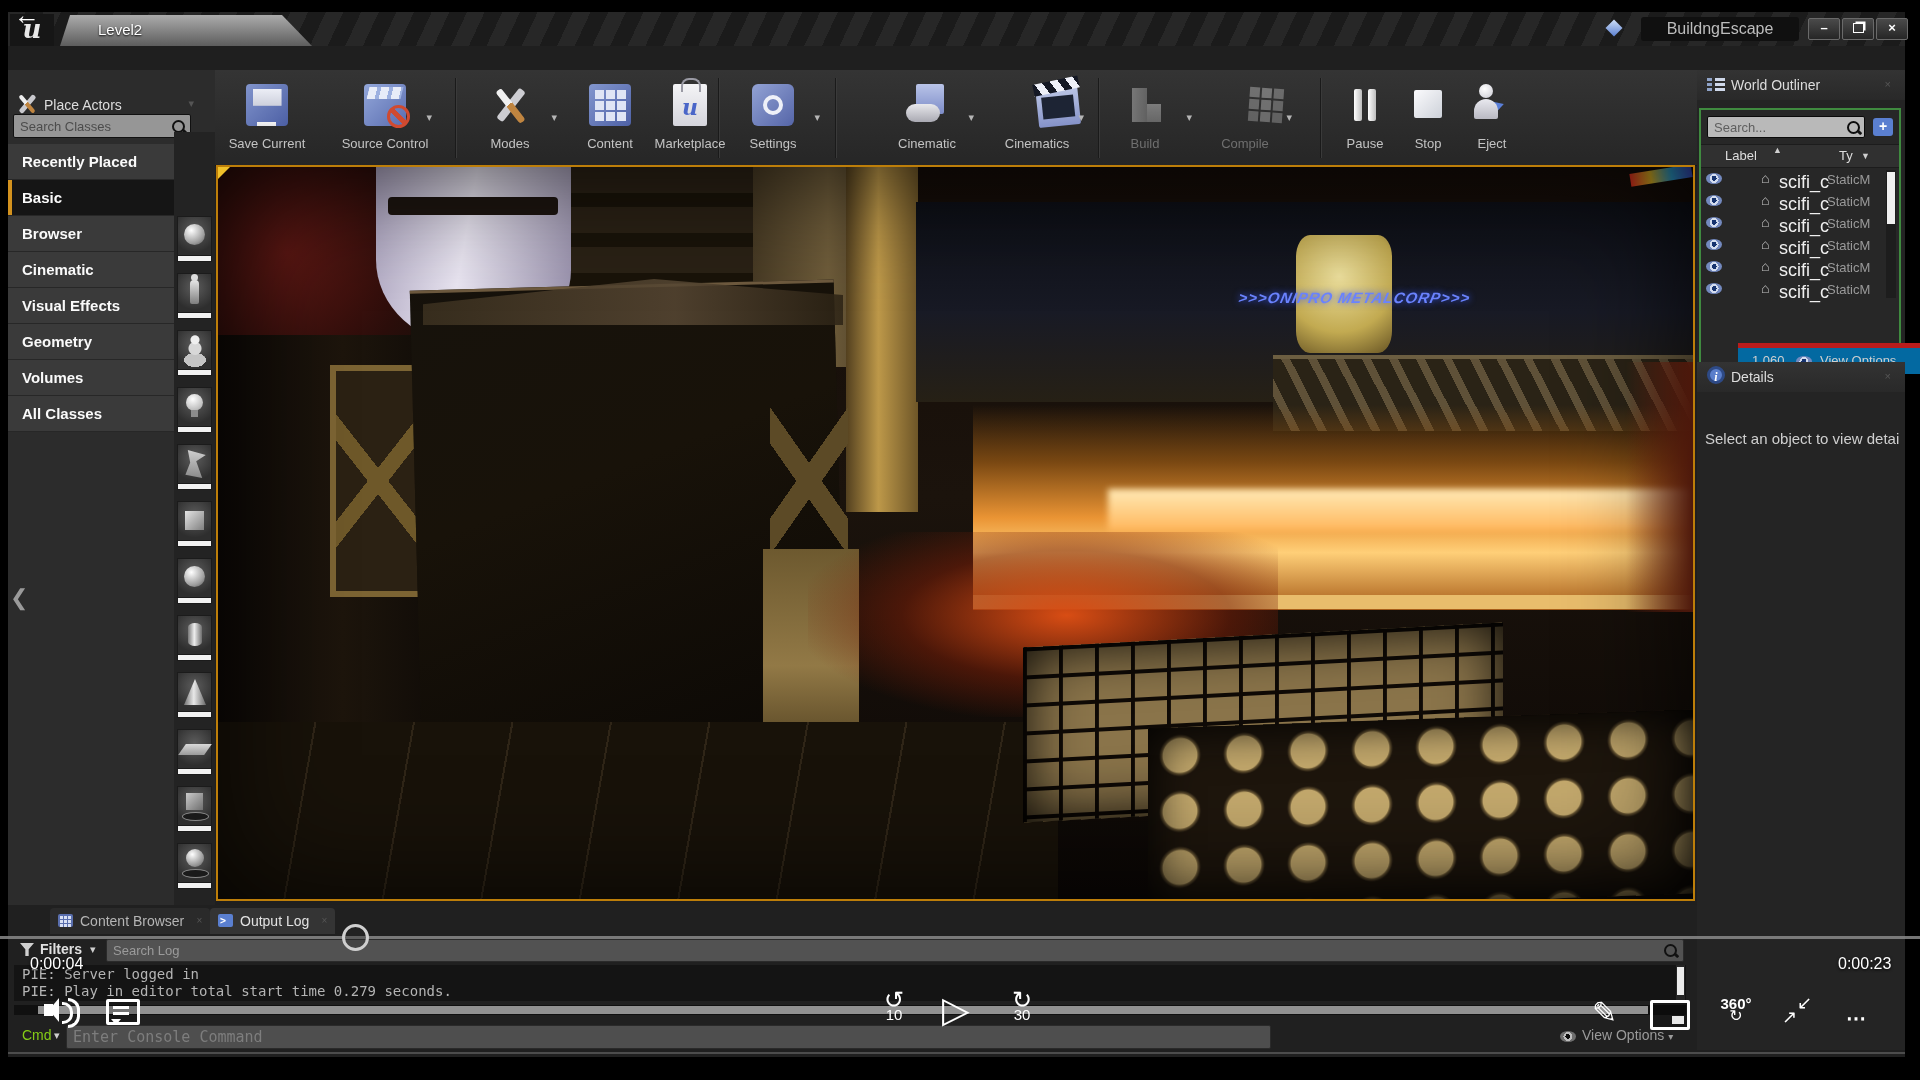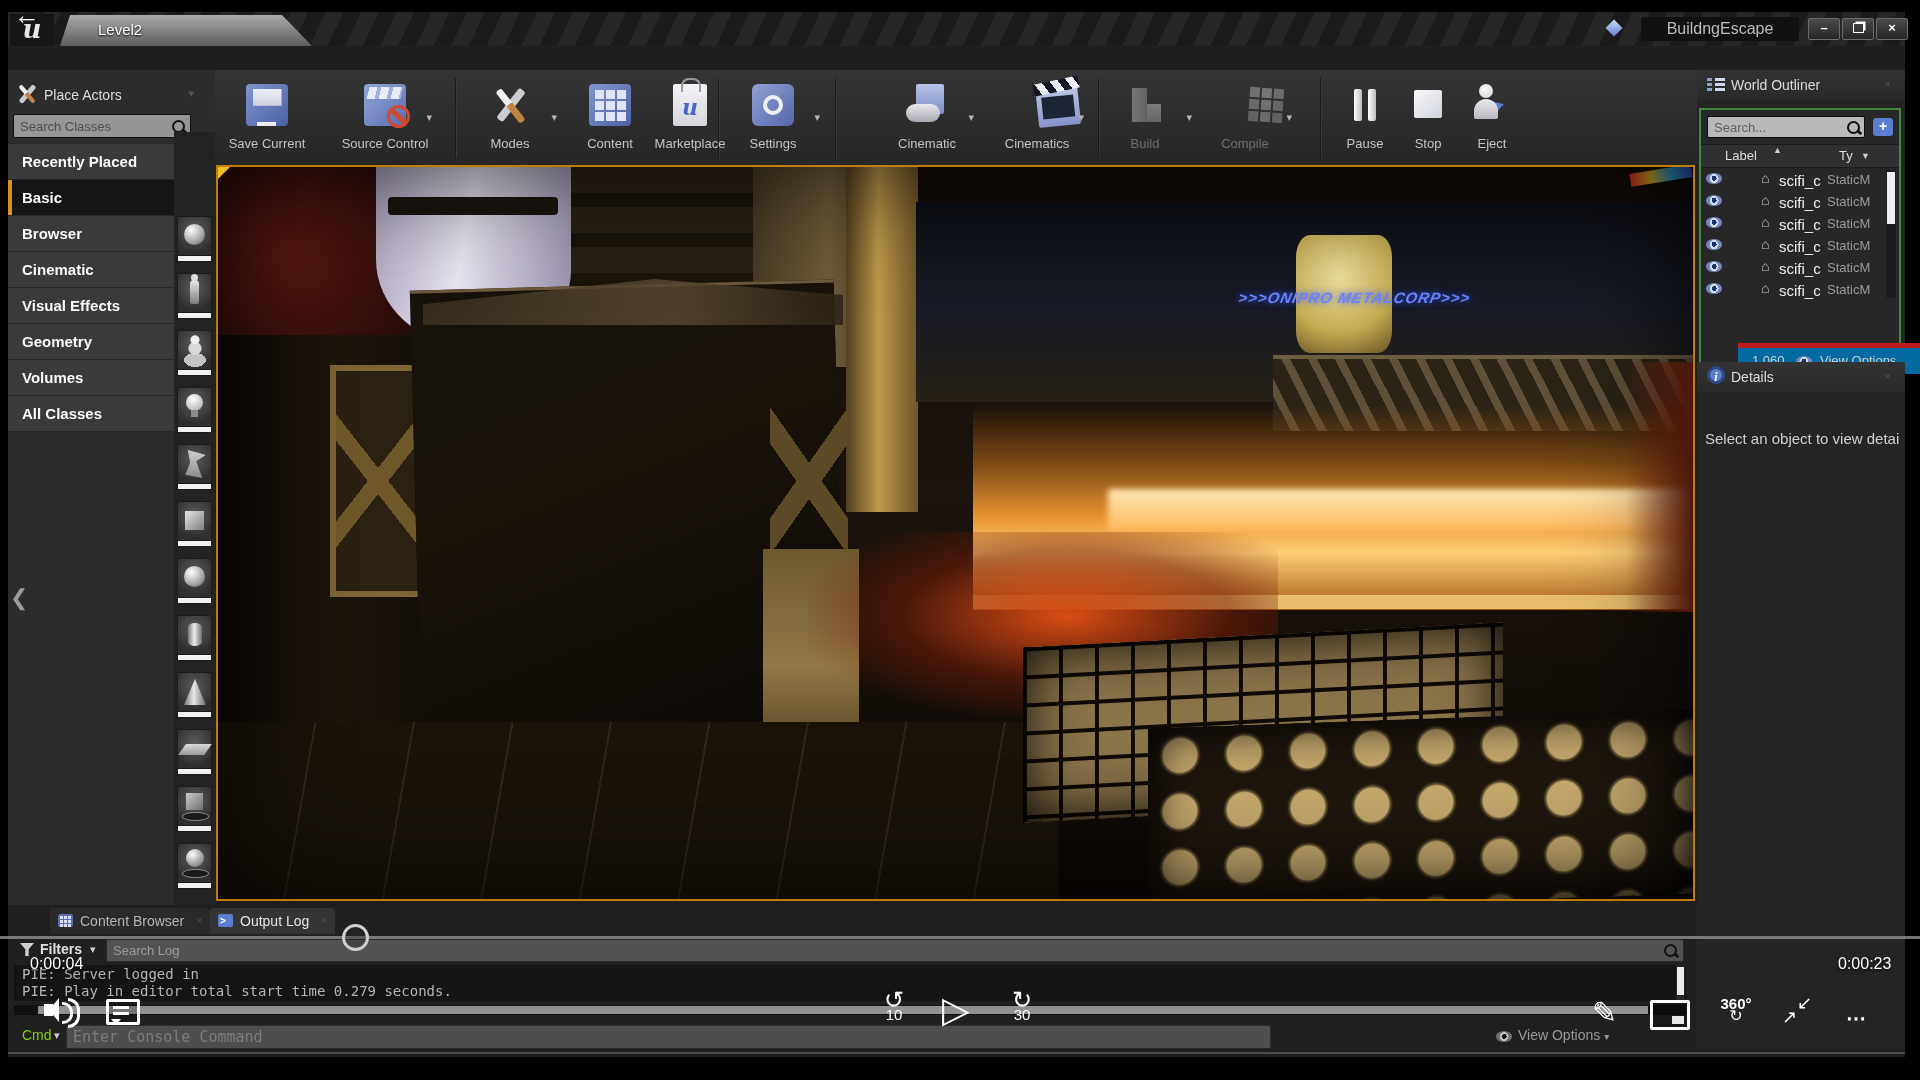--- a/index.html
+++ b/index.html
@@ -26,21 +26,21 @@
     border:1px solid #6a6a6a;border-radius:2px;color:#fff;font-weight:bold;font-size:13px;
     text-align:center;line-height:18px;}
   #btn-min{left:1800px;} #btn-max{left:1834px;} #btn-close{left:1868px;}
   #btn-max .sq{display:inline-block;width:9px;height:8px;border:1.5px solid #fff;margin-top:4px;
     box-shadow:2px -2px 0 -0.5px #fff;}
   
   #menubar{position:absolute;left:0;top:34px;width:100%;height:24px;background:#191919;}
   .menu-item{position:absolute;top:0;height:24px;line-height:24px;color:#d6d6d6;font-size:14px;}
   
   #leftpanel{position:absolute;left:0;top:58px;width:207px;height:835px;background:#2c2c2c;}
-  #pa-header{position:absolute;left:0;top:14px;width:100%;height:24px;color:#dcdcdc;font-size:14px;padding-left:13px;}
+  #pa-header{position:absolute;left:0;top:24px;width:100%;height:24px;color:#dcdcdc;font-size:14px;padding-left:13px;}
   #pa-header .txt{position:absolute;left:36px;top:3px;}
   #pa-header .dim{position:absolute;right:34px;top:3px;color:#555;font-size:11px;}
   .tools-icon{position:absolute;left:8px;top:0;width:22px;height:22px;}
   .tools-icon::before{content:"";position:absolute;left:9px;top:-1px;width:5px;height:22px;
     background:#c9c9ce;transform:rotate(40deg);border-radius:2px;}
   .tools-icon::after{content:"";position:absolute;left:9px;top:-1px;width:4px;height:22px;
     background:linear-gradient(#eee 0 45%,#c08540 45%);transform:rotate(-40deg);border-radius:2px;}
   .searchbox{position:absolute;border-radius:2px;box-sizing:border-box;}
   .searchbox input{width:100%;height:100%;background:transparent;border:0;outline:none;
     font-size:13px;padding:0 6px;box-sizing:border-box;font-family:"Liberation Sans",sans-serif;}
@@ -189,21 +189,21 @@
     border-top:1px solid #1c1c1c;border-bottom:1px solid #1c1c1c;color:#dedede;font-size:13px;}
   #wo-cols .c1{position:absolute;left:24px;top:3px;} 
   #wo-cols .a1{position:absolute;left:72px;top:0px;font-size:9px;color:#cfcfcf;}
   #wo-cols .c2{position:absolute;left:138px;top:3px;}
   #wo-cols .a2{position:absolute;left:160px;top:6px;font-size:9px;color:#cfcfcf;}
   .wo-row{position:absolute;left:0;width:188px;height:22px;}
   .eye{position:relative;width:16px;height:11px;border-radius:50%;
     background:radial-gradient(circle at 50% 50%,#16336e 0 2.5px,#d3dcee 2.5px 4.5px,#7389be 4.5px);}
   .wo-row .eye{position:absolute;left:5px;top:5px;}
   .wo-row .house{position:absolute;left:60px;top:2px;color:#c2c2c2;font-size:14px;}
-  .wo-row .lbl{position:absolute;left:78px;top:4px;font-size:15px;color:#efefef;white-space:nowrap;}
+  .wo-row .lbl{position:absolute;left:78px;top:4px;font-size:18px;color:#efefef;white-space:nowrap;}
   .wo-row .typ{position:absolute;left:126px;top:4px;font-size:13px;color:#9a9a9a;white-space:nowrap;
     overflow:hidden;width:60px;}
   #wo-scroll{position:absolute;right:3px;top:60px;width:10px;height:128px;background:#1d1d1d;}
   #wo-scroll .th{position:absolute;left:1px;top:2px;width:8px;height:52px;background:#f0f0f0;}
   #wo-footer{position:absolute;left:0;bottom:0;width:100%;height:26px;background:#0369a1;
     border-top:5px solid #b91c1c;color:#cfcfcf;font-size:13px;margin-left:37px;}
   #wo-footer .cnt{position:absolute;left:14px;top:5px;}
   #wo-footer .eye{position:absolute;left:58px;top:8px;}
   #wo-footer .vo{position:absolute;left:82px;top:5px;}
   #wo-footer .arr{position:absolute;right:8px;top:6px;color:#bdbdbd;font-size:10px;}
@@ -236,21 +236,21 @@
   #logvscroll{position:absolute;right:12px;top:60px;width:9px;height:36px;background:#262626;}
   #logvscroll .th{position:absolute;left:1px;top:2px;width:7px;height:28px;background:#ececec;}
   #loghscroll{position:absolute;left:6px;top:100px;width:1672px;height:10px;background:#101010;}
   #loghscroll .th{position:absolute;left:24px;top:1px;width:1610px;height:8px;background:#919191;}
   #cmdrow{position:absolute;left:0;top:118px;width:100%;height:26px;}
   #cmd-lab{position:absolute;left:14px;top:4px;color:#84cc16;font-size:14px;}
   #cmd-arr{position:absolute;left:46px;top:6px;color:#cfcfcf;font-size:11px;}
   #console-input{left:58px;top:2px;width:1205px;height:24px;background:#4e4e4e;border:1px solid #2a2a2a;}
   #console-input input{color:#7d7d7d;font:15px "DejaVu Sans Mono",monospace;}
   #console-input input::placeholder{color:#7d7d7d;}
-  #log-viewopts{position:absolute;left:1488px;top:122px;color:#9a9a9a;font-size:14px;}
+  #log-viewopts{position:absolute;left:1552px;top:122px;color:#9a9a9a;font-size:14px;}
   #log-viewopts .eye{display:inline-block;vertical-align:middle;margin-right:6px;
     background:radial-gradient(circle at 50% 50%,#0c0c0c 0 2.5px,#bdbdbd 2.5px 4.5px,#6e6e6e 4.5px);}
   #log-viewopts .arr{font-size:10px;color:#9a9a9a;margin-left:4px;}
   #win-bottomline{position:absolute;left:0;top:1040px;width:100%;height:2px;background:#4c4c4c;}
   
   .ov{position:absolute;color:#fff;z-index:50;}
   #ov-back{left:14px;top:0px;font-size:26px;font-weight:bold;}
   #ov-seek{left:0;top:936px;width:1920px;height:3px;background:#8a8a8a;opacity:.85;}
   #ov-handle{left:342px;top:924px;width:27px;height:27px;border:3px solid #cfcfcf;border-radius:50%;
     background:rgba(40,40,40,.35);box-sizing:border-box;}

